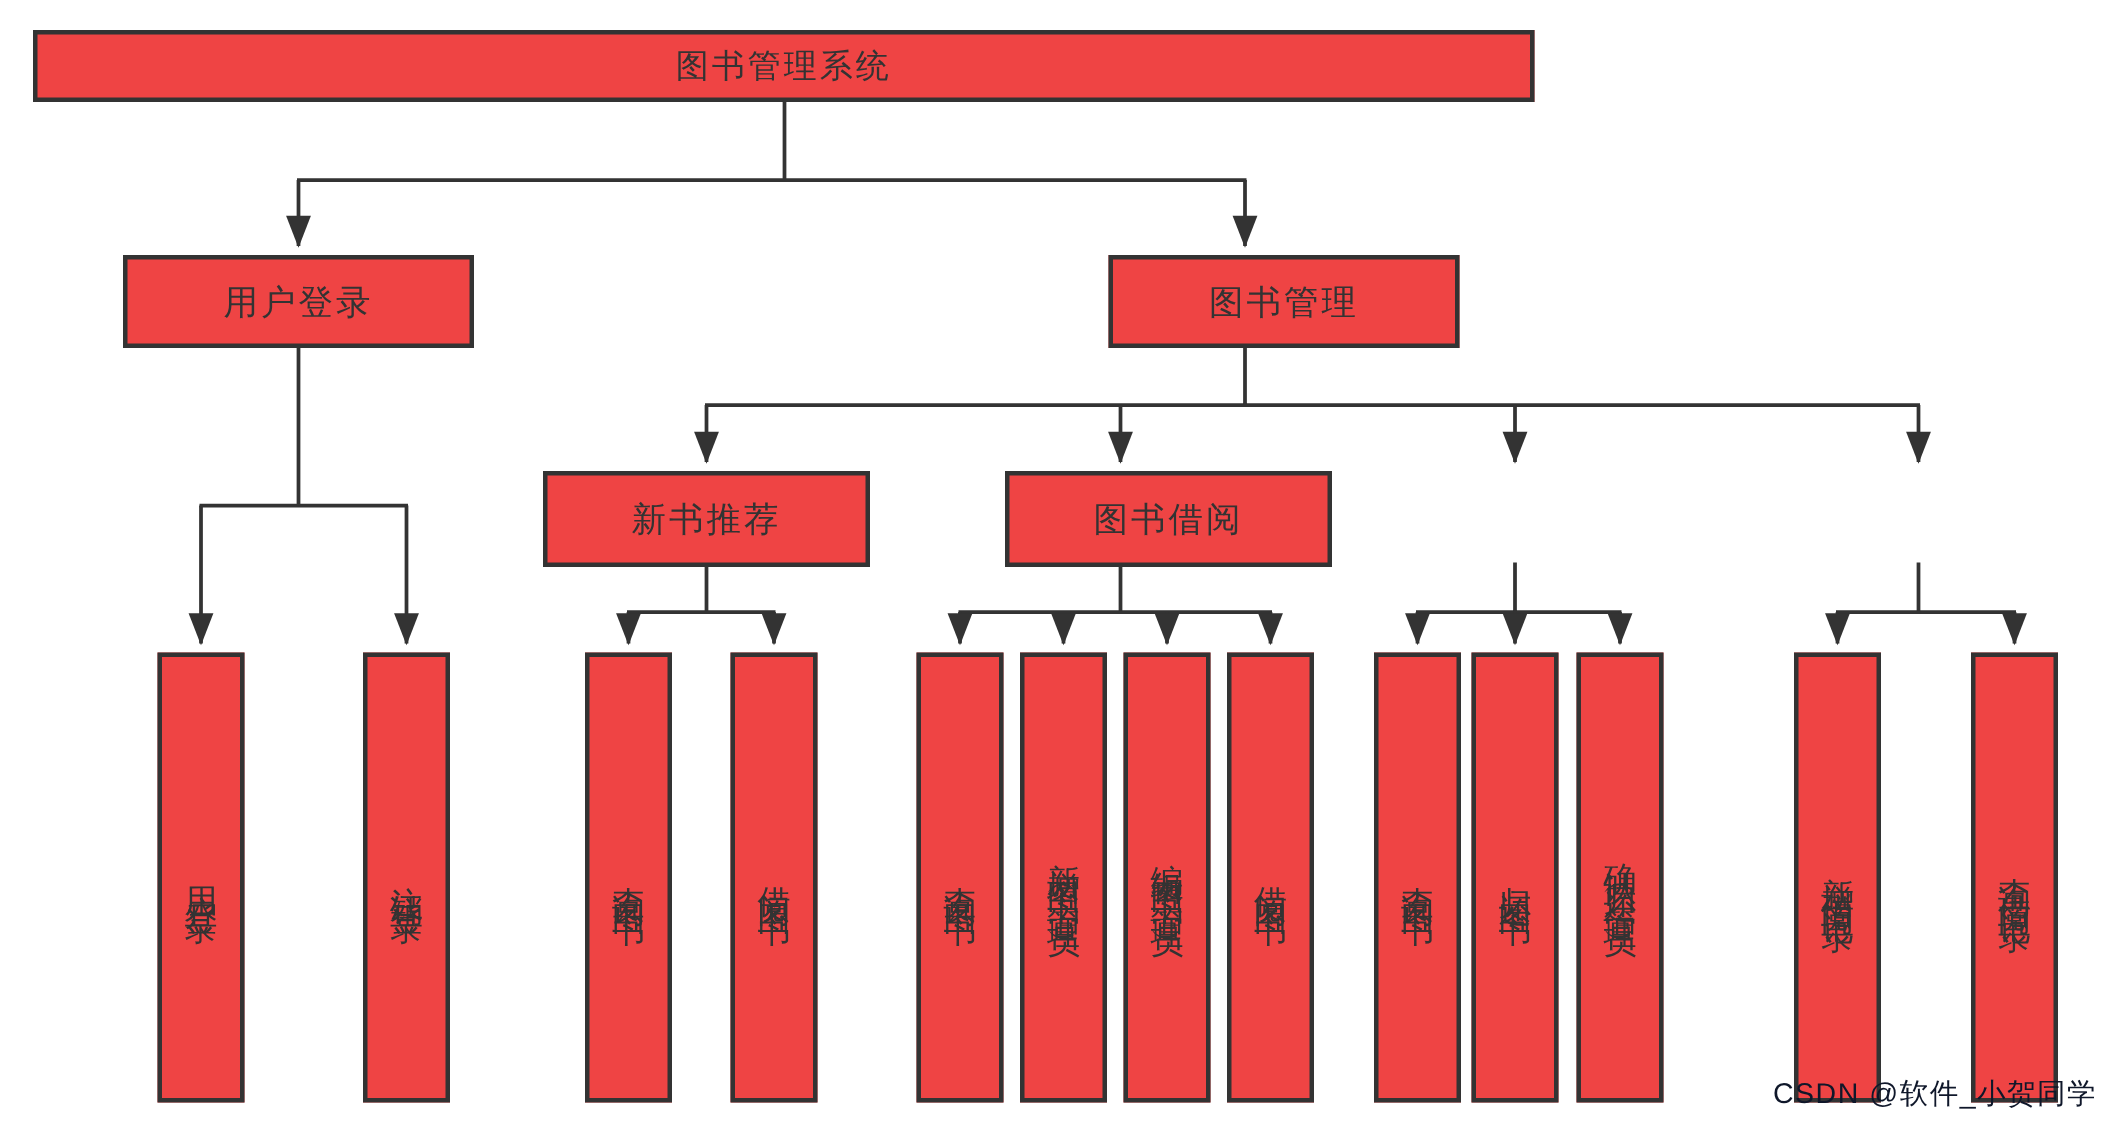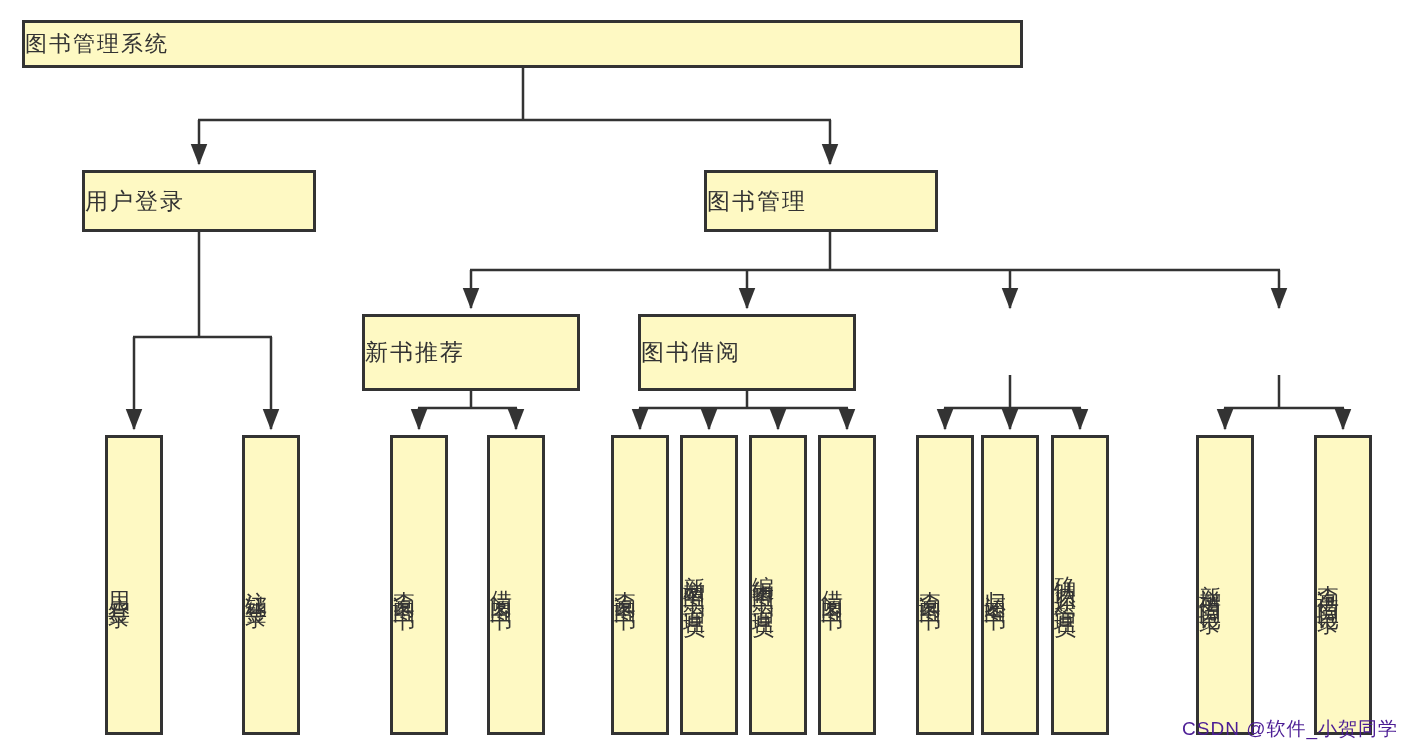--- a/index.html
+++ b/index.html
@@ -17,64 +17,65 @@
   }
   svg.wires {
     position: absolute;
     left: 0; top: 0;
     width: 1405px; height: 747px;
     pointer-events: none;
   }
   .node {
     position: absolute;
     box-sizing: border-box;
-    background: #fef9c3;
+    background: #ef4444;
     border: 3px solid #333333;
     display: flex;
     align-items: center;
+    justify-content: center;
     color: #333333;
   }
   .node .hlabel {
     font-size: 23px;
     letter-spacing: 2px;
     white-space: nowrap;
     color: #333333;
   }
   .root {
     left: 22px; top: 20px;
     width: 1001px; height: 48px;
   }
   .root .hlabel { font-size: 22px; }
   .lvl2 {
     top: 170px;
     width: 234px; height: 62px;
   }
   .lvl3 {
     top: 314px;
-    width: 218px; height: 77px;
+    width: 218px; height: 64px;
   }
   .leaf {
     top: 435px;
     width: 58px; height: 300px;
   }
   .leaf .vlabel {
     writing-mode: vertical-rl;
     text-orientation: mixed;
     font-size: 22px;
     letter-spacing: 6px;
     line-height: 1;
     color: #333333;
     max-height: 292px;
   }
   .watermark {
     position: absolute;
     right: 7px;
     bottom: 5px;
     font-size: 19px;
-    color: #4c1d95;
+    color: #0f172a;
     letter-spacing: 1px;
     white-space: nowrap;
   }
 </style>
 </head>
 <body>
 
 <div class="canvas">
 
   <svg class="wires" viewBox="0 0 1405 747" xmlns="http://www.w3.org/2000/svg">
@@ -132,28 +133,28 @@
     </g>
   </svg>
 
   <div class="node root">
     <span class="hlabel">图书管理系统</span>
   </div>
 
   <div class="node lvl2" style="left:82px">
     <span class="hlabel">用户登录</span>
   </div>
-  <div class="node lvl2" style="left:704px">
+  <div class="node lvl2" style="left:739px">
     <span class="hlabel">图书管理</span>
   </div>
 
   <div class="node lvl3" style="left:362px">
     <span class="hlabel">新书推荐</span>
   </div>
-  <div class="node lvl3" style="left:638px">
+  <div class="node lvl3" style="left:670px">
     <span class="hlabel">图书借阅</span>
   </div>
 
   <div class="node leaf" style="left:105px">
     <span class="vlabel">用户登录</span>
   </div>
   <div class="node leaf" style="left:242px">
     <span class="vlabel">注销登录</span>
   </div>
 

